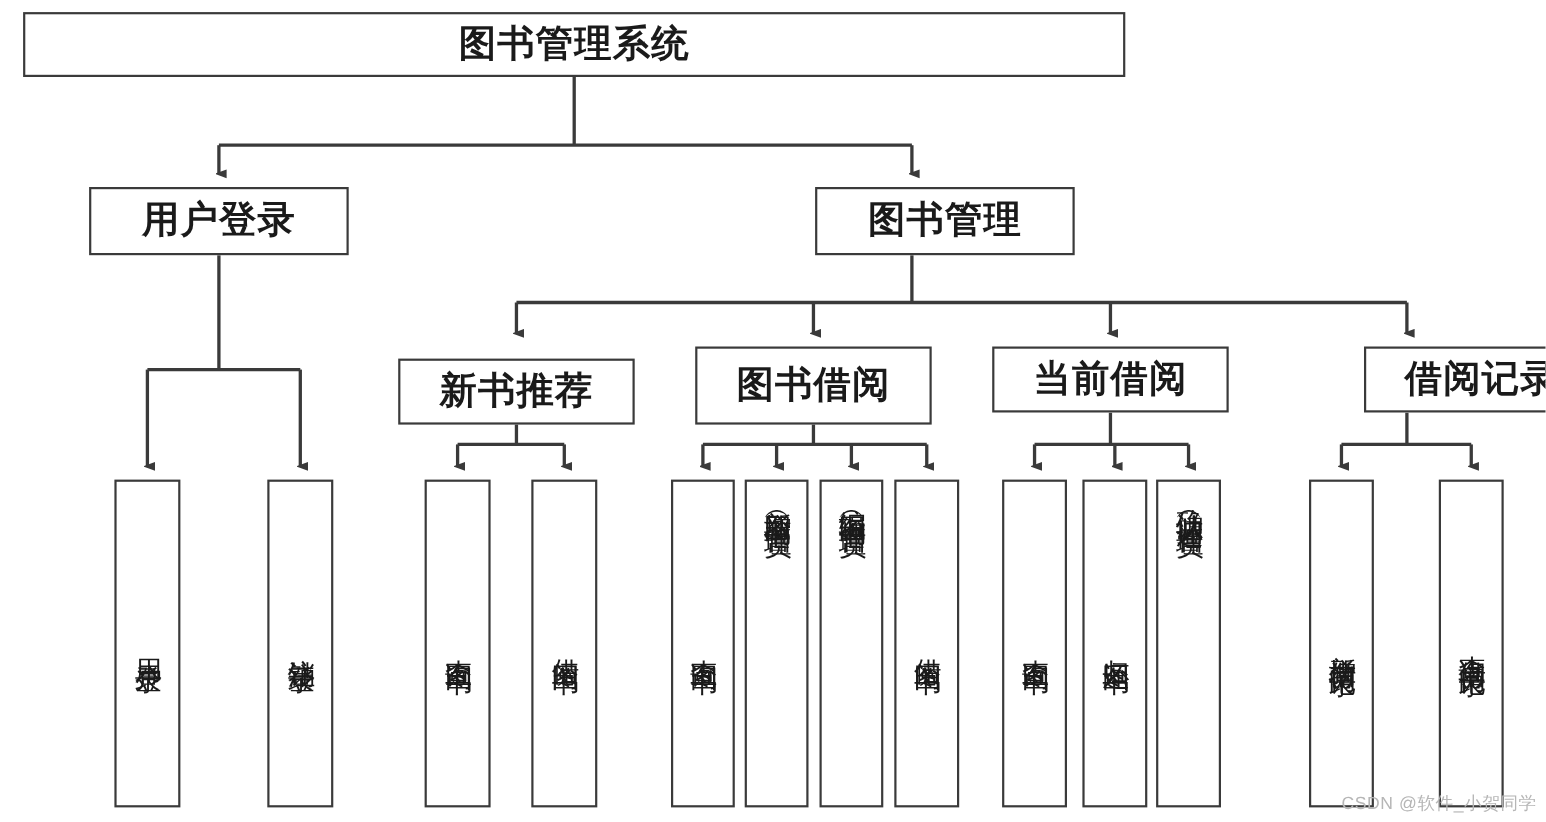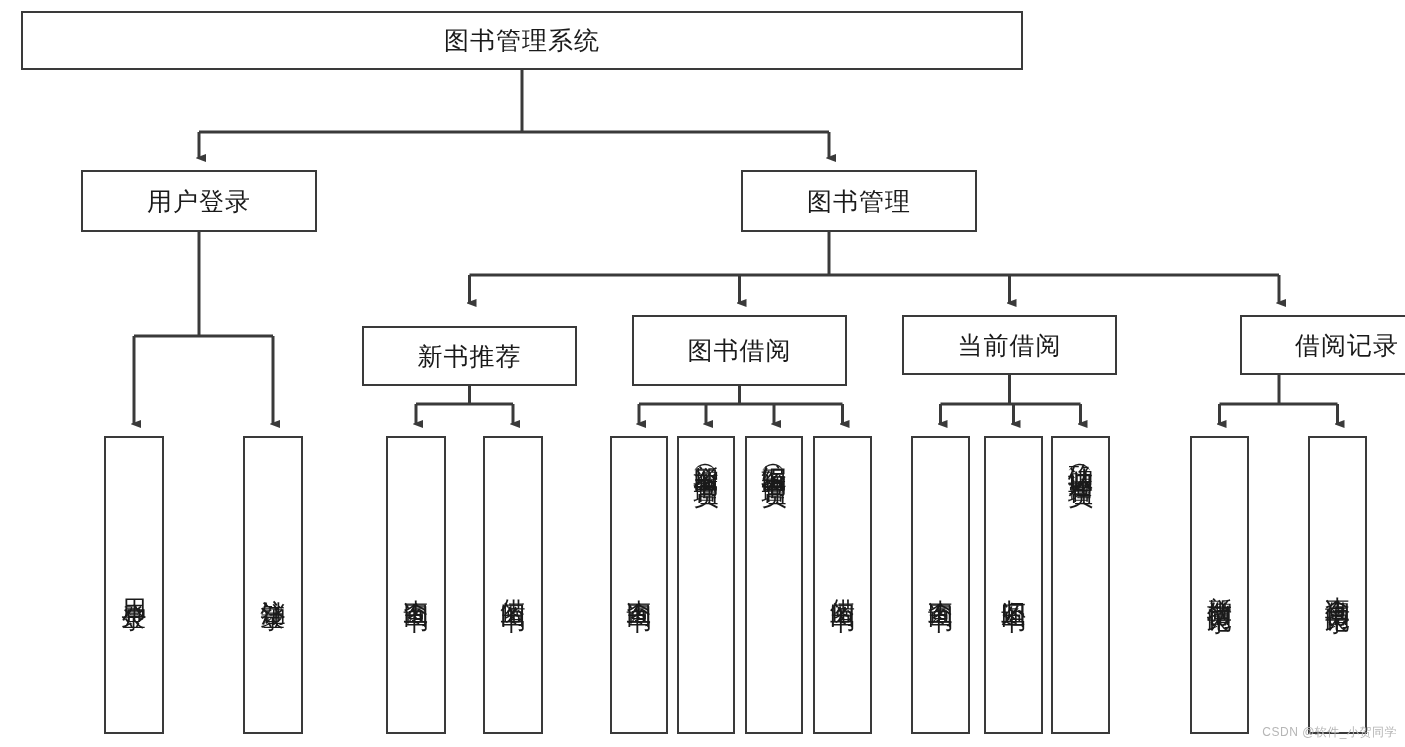--- a/index.html
+++ b/index.html
@@ -37,22 +37,23 @@
     justify-content: center;
     color: #1a1a1a;
   }
   .node-label {
     display: block;
     text-align: center;
     white-space: pre-line;
     line-height: 1.05;
   }
   .node.horizontal .node-label {
-    font-size: 25px;
+    font-size: 34px;
     letter-spacing: 1px;
+    font-weight: bold;
   }
   .node.vertical {
     align-items: flex-start;
     justify-content: center;
     padding-top: 6px;
   }
   .node.vertical .node-label {
     writing-mode: vertical-rl;
     text-orientation: upright;
     font-size: 25px;
@@ -60,21 +61,21 @@
     line-height: 1;
   }
   .node.vertical.centered {
     align-items: center;
     padding-top: 0;
   }
   .watermark {
     position: absolute;
     right: 8px;
     bottom: 6px;
-    font-size: 12px;
+    font-size: 16px;
     color: #b6b6b6;
     letter-spacing: 0.5px;
     user-select: none;
   }
 </style>
 </head>
 <body>
 
 <div id="diagram-root">
 

